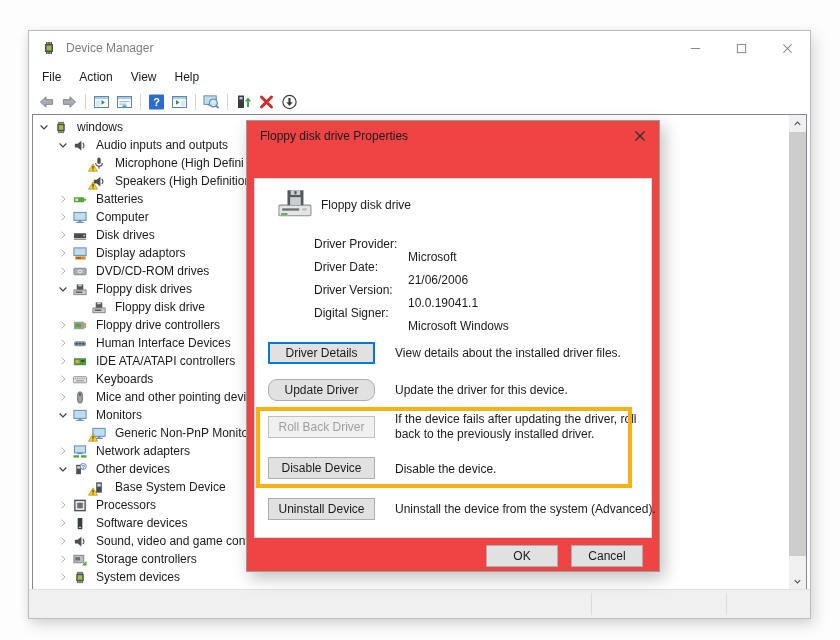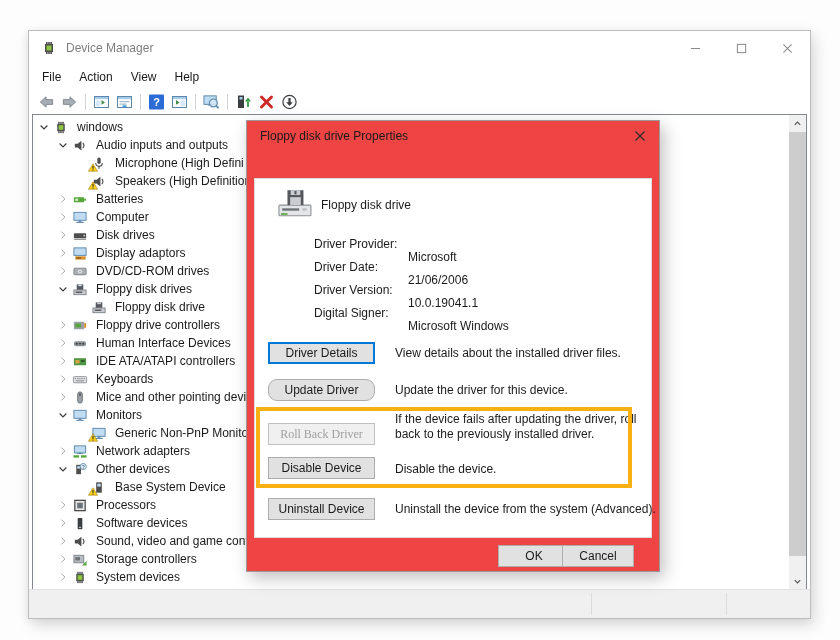--- a/index.html
+++ b/index.html
@@ -73,33 +73,33 @@
 
   .ilabel { position:absolute; left:59px; }
   .ivalue { position:absolute; left:153px;margin-top:13px; }
   .i1 { top:58px;text-align:right; } .i2 { top:81px; } .i3 { top:104px; } .i4 { top:127px; }
 
   .abtn { position:absolute; left:13px; width:107px; height:22px;
           background:#e1e1e1; border:1px solid #adadad; font-family:inherit;
           font-size:12px; color:#1a1a1a; cursor:default; }
   .abtn.focused { border:2px solid #0078d7; }
   .abtn.disabled { color:#9f9f9f; background:#f0f0f0; border-color:#c0c0c0; }
-  .a1 { top:163px; } .a2 { top:200px;border-radius:9px; } .a3 { top:244px;font-family:Liberation Serif, serif; } .a4 { top:278px; } .a5 { top:319px; }
+  .a1 { top:163px; } .a2 { top:200px;border-radius:9px; } .a3 { top:237px; } .a4 { top:278px; } .a5 { top:319px; }
 
   .adesc { position:absolute; left:140px; width:250px; line-height:15px; }
   .d1 { top:167px; white-space:nowrap; } .d2 { top:204px; white-space:nowrap; }
   .d3 { top:233px; } .d4 { top:283px; white-space:nowrap; } .d5 { top:323px; white-space:nowrap; }
 
   .hlbox { position:absolute; left:1px; top:228px; width:376px; height:81px;
            border:4px solid #f9b013; pointer-events:none; z-index:5; }
 
   .dbtn { position:absolute; top:424px; width:72px; height:22px;
           background:#e1e1e1; border:1px solid #adadad; font-family:inherit;
           font-size:12px; color:#1a1a1a; cursor:default; }
-  .okbtn { left:239px;margin-left:12px; } .cancelbtn { left:315px; }
+  .okbtn { left:239px; } .cancelbtn { left:324px; }
 </style>
 </head>
 <body>
 
 <div class="window">
   <div class="titlebar">
     <span class="appicon">
         <svg viewBox="0 0 16 16">
           <rect x="4" y="4" width="8" height="8" fill="#4d4d4d"></rect>
           <rect x="5" y="2" width="1.6" height="2" fill="#4d4d4d"></rect>

